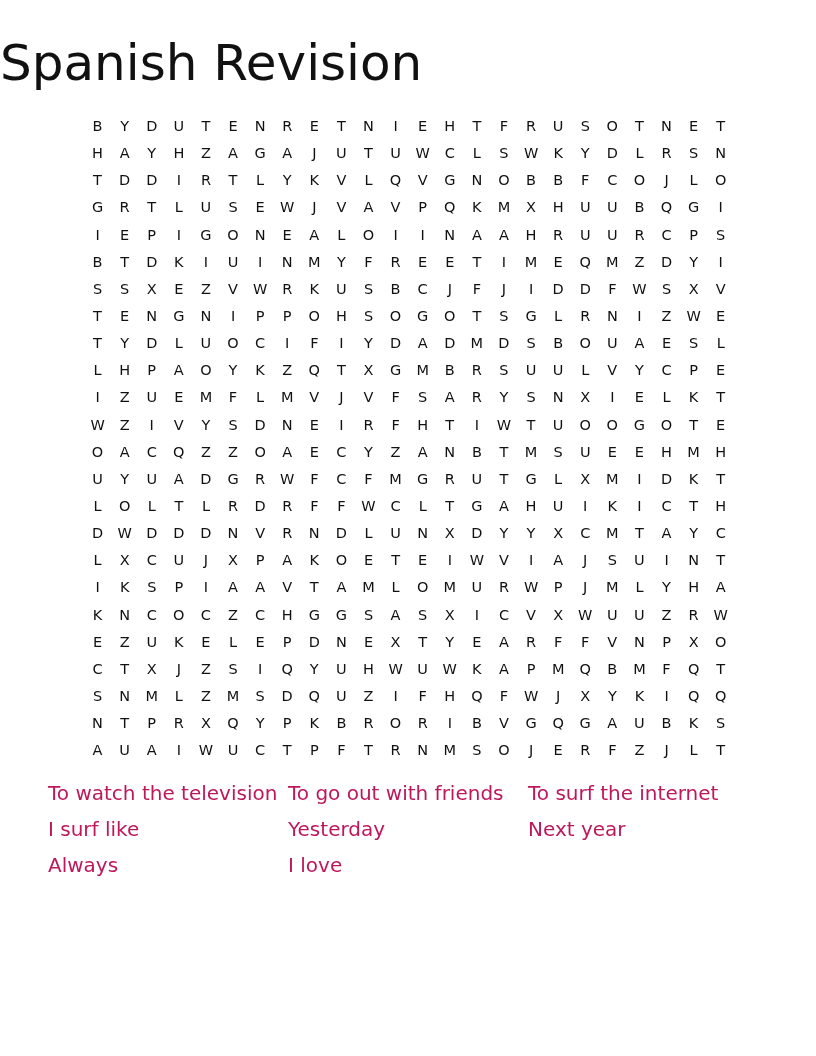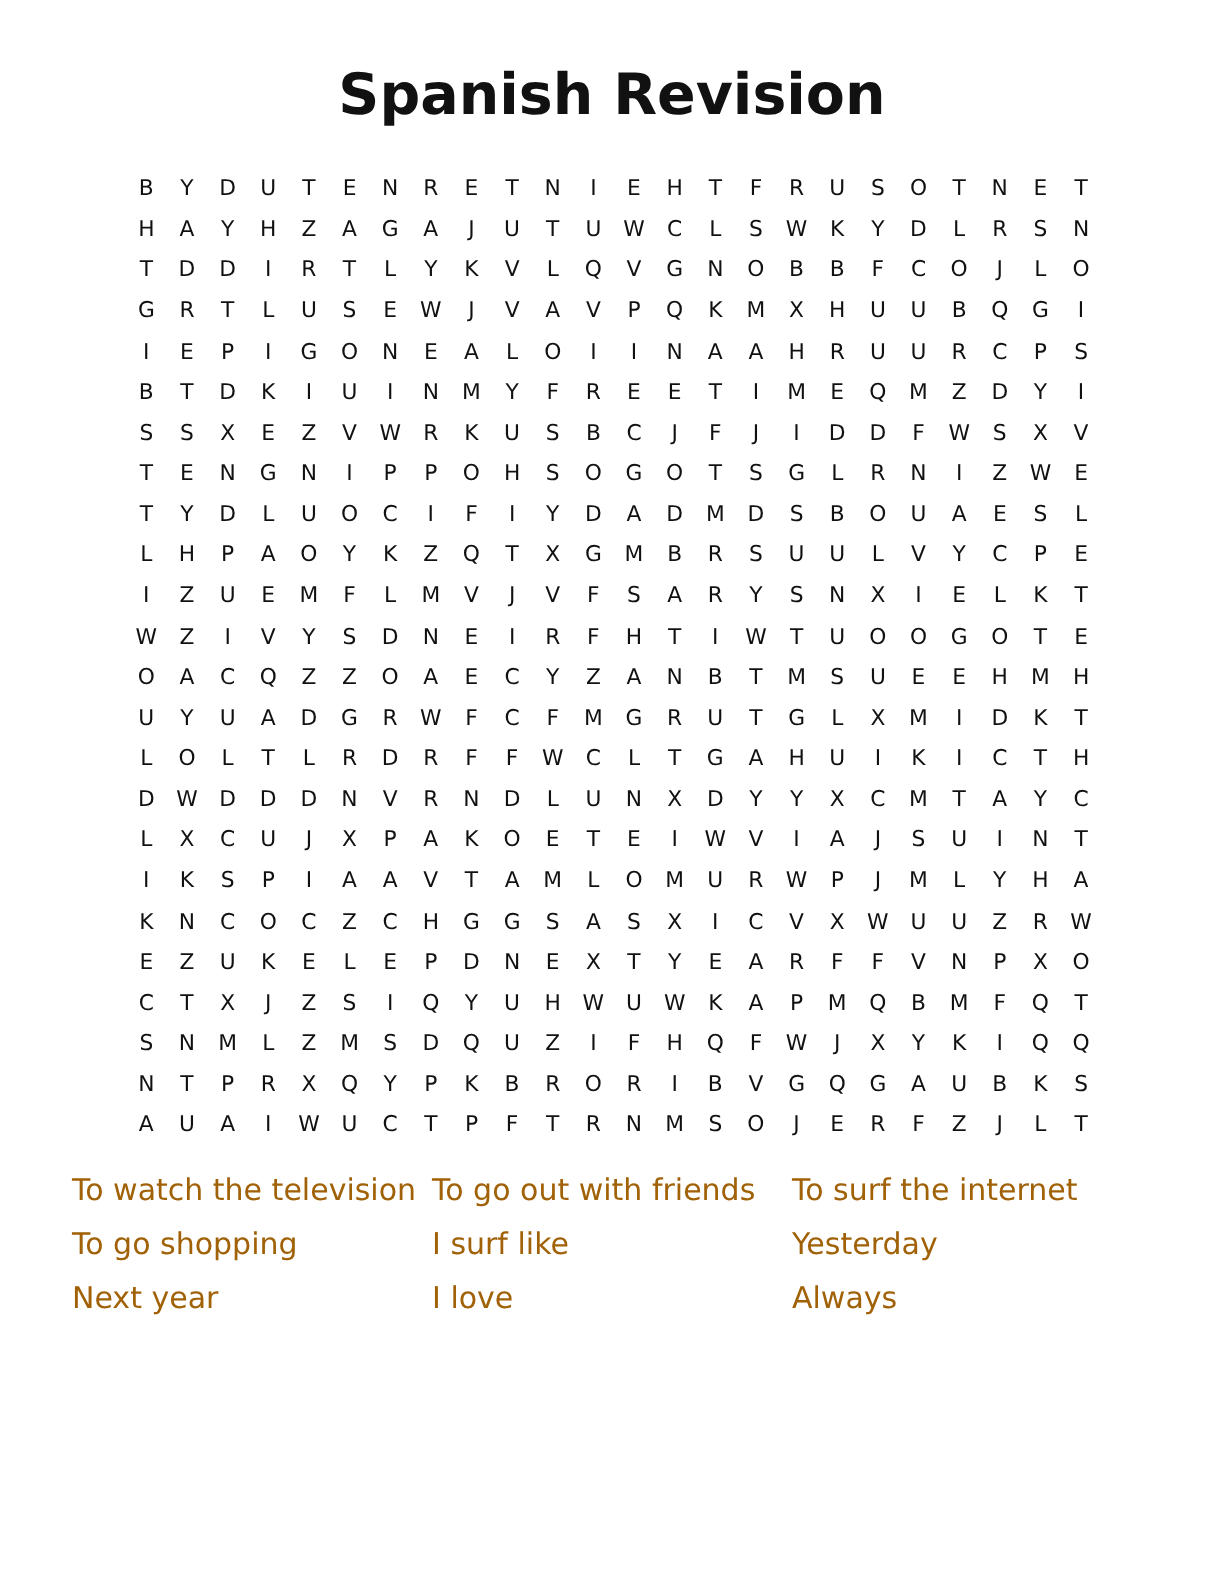--- a/index.html
+++ b/index.html
@@ -1,21 +1,21 @@
 <!DOCTYPE html>
 <html><head>
 <meta charset="utf-8">
 <style>
   html, body { margin: 0; padding: 0; background: #ffffff; }
   body { width: 816px; height: 1056px; position: relative; font-family: "DejaVu Sans", "Liberation Sans", sans-serif; color: #111; overflow: hidden; }
-  .title { position: absolute; top: 30px; left: 0; width: 816px; text-align: center; font-size: 38px; line-height: 66px; font-weight: bold; margin: 0; color: #111; }
+  .title { position: absolute; top: 30px; left: 0; width: 816px; font-size: 50px; line-height: 66px; font-weight: normal; margin: 0; color: #111; }
   .grid { position: absolute; top: 113px; left: 84px; display: grid; grid-template-columns: repeat(24, 27.1px); grid-auto-rows: 27.15px; }
   .cell { text-align: center; font-size: 14.5px; line-height: 27px; letter-spacing: 0; color: #111; }
   .words { position: absolute; top: 778px; left: 48px; display: grid; grid-template-columns: 240px 240px 240px; grid-auto-rows: 35.8px; }
-  .word { font-size: 20px; line-height: 30px; color: #a16207; white-space: nowrap; }
+  .word { font-size: 20px; line-height: 30px; color: #be185d; white-space: nowrap; }
 </style>
 </head>
 <body>
 
 <h1 class="title">Spanish Revision</h1>
 
 <div class="grid" id="grid">
     <span class="cell">B</span>
     <span class="cell">Y</span>
     <span class="cell">D</span>
@@ -591,19 +591,18 @@
     <span class="cell">Z</span>
     <span class="cell">J</span>
     <span class="cell">L</span>
     <span class="cell">T</span>
   </div>
 
 <div class="words" id="words">
     <div class="word">To watch the television</div>
     <div class="word">To go out with friends</div>
     <div class="word">To surf the internet</div>
-    <div class="word">To go shopping</div>
     <div class="word">I surf like</div>
     <div class="word">Yesterday</div>
     <div class="word">Next year</div>
+    <div class="word">Always</div>
     <div class="word">I love</div>
-    <div class="word">Always</div>
   </div>
 
 </body></html>

